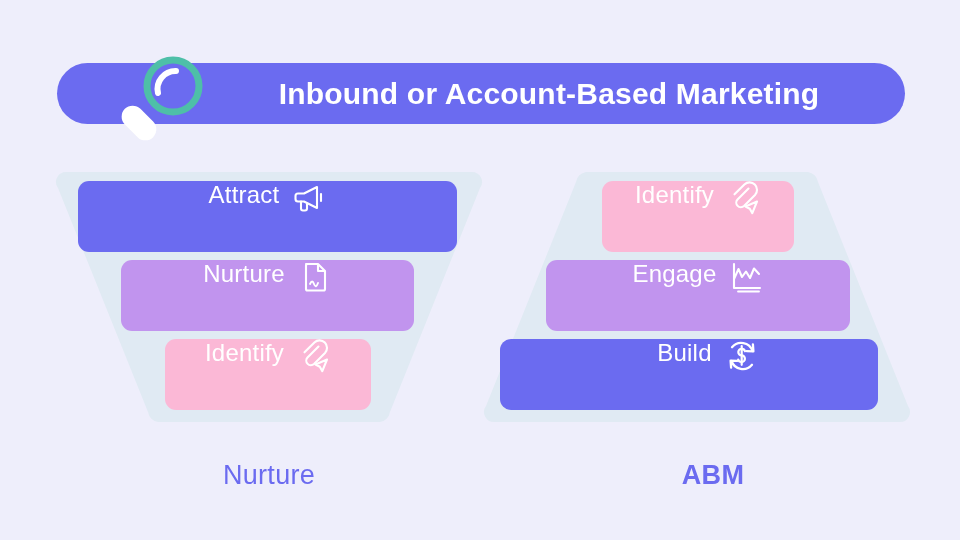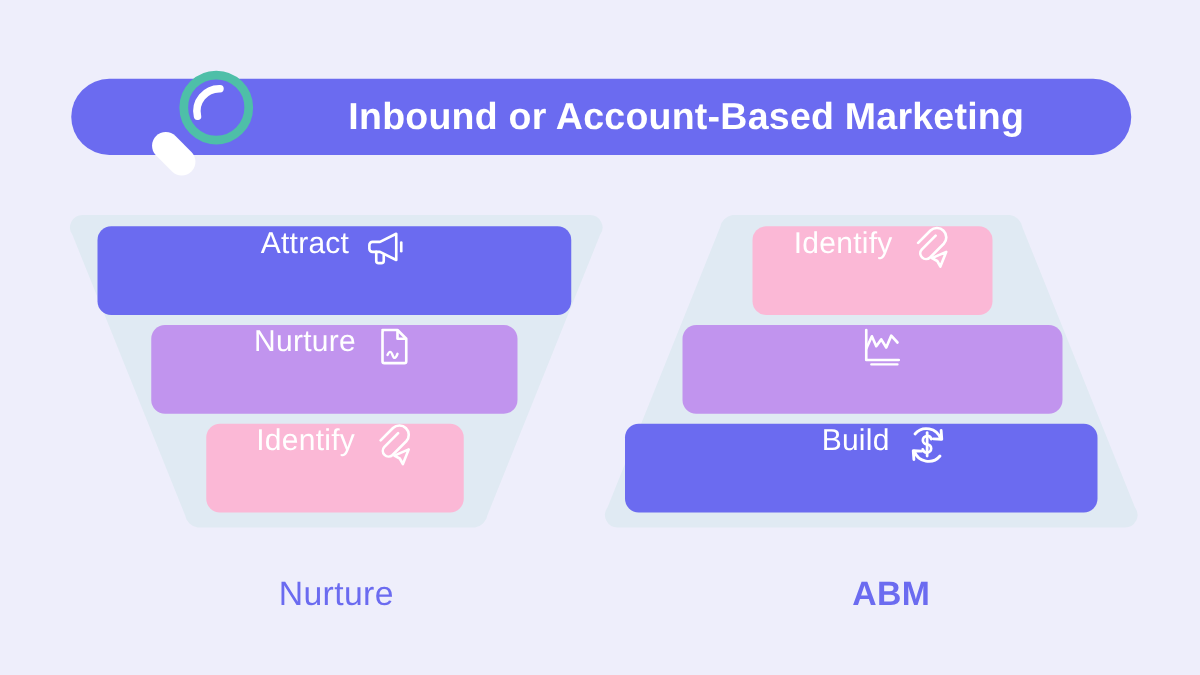--- a/index.html
+++ b/index.html
@@ -219,20 +219,21 @@
         <span class="band-icon">
           <svg width="34" height="34" viewBox="0 0 34 34">
             <path d="M21.5 7.5 L10.5 18.5 A4.6 4.6 0 0 0 17 25 L28 14
                      A7.5 7.5 0 0 0 17.4 3.4 L7.5 13.3" fill="none" stroke="#FFFFFF" stroke-width="2.1" stroke-linecap="round" stroke-linejoin="round"></path>
             <path d="M30 20.5 L18.5 25.5 L22.8 27.8 L25.3 32.2 Z" fill="none" stroke="#FFFFFF" stroke-width="2.1" stroke-linejoin="round"></path>
           </svg>
         </span>
       </div>
 
       <div class="band band-2">
+        <span class="band-label">Engage</span>
         <span class="band-icon">
           <svg width="34" height="34" viewBox="0 0 34 34">
             <path d="M5 4 V28 H31" fill="none" stroke="#FFFFFF" stroke-width="2.1" stroke-linecap="round" stroke-linejoin="round"></path>
             <path d="M5 19 L9.5 9 L13 17 L17 11.5 L21 18 L25 8.5 L30 14" fill="none" stroke="#FFFFFF" stroke-width="2.1" stroke-linecap="round" stroke-linejoin="round"></path>
             <path d="M9 31.5 H30" fill="none" stroke="#FFFFFF" stroke-width="1.8" stroke-linecap="round"></path>
           </svg>
         </span>
       </div>
 
       <div class="band band-3">

